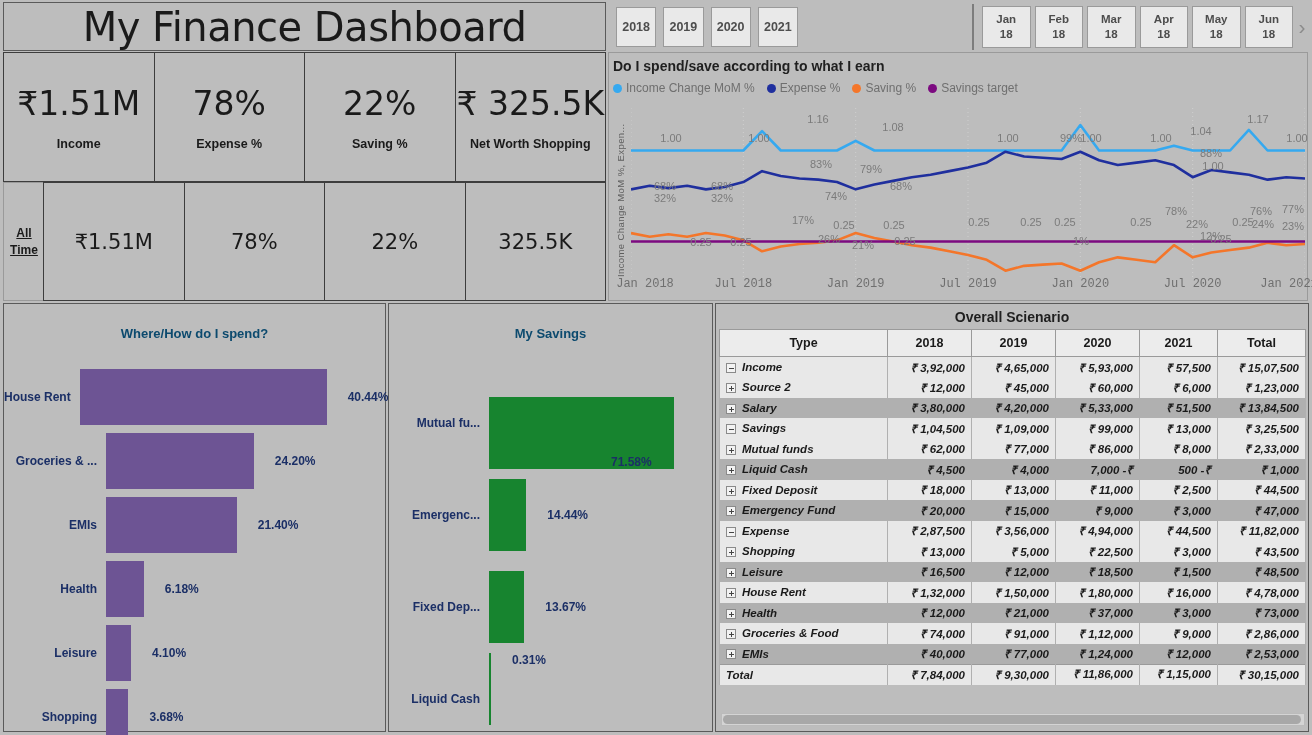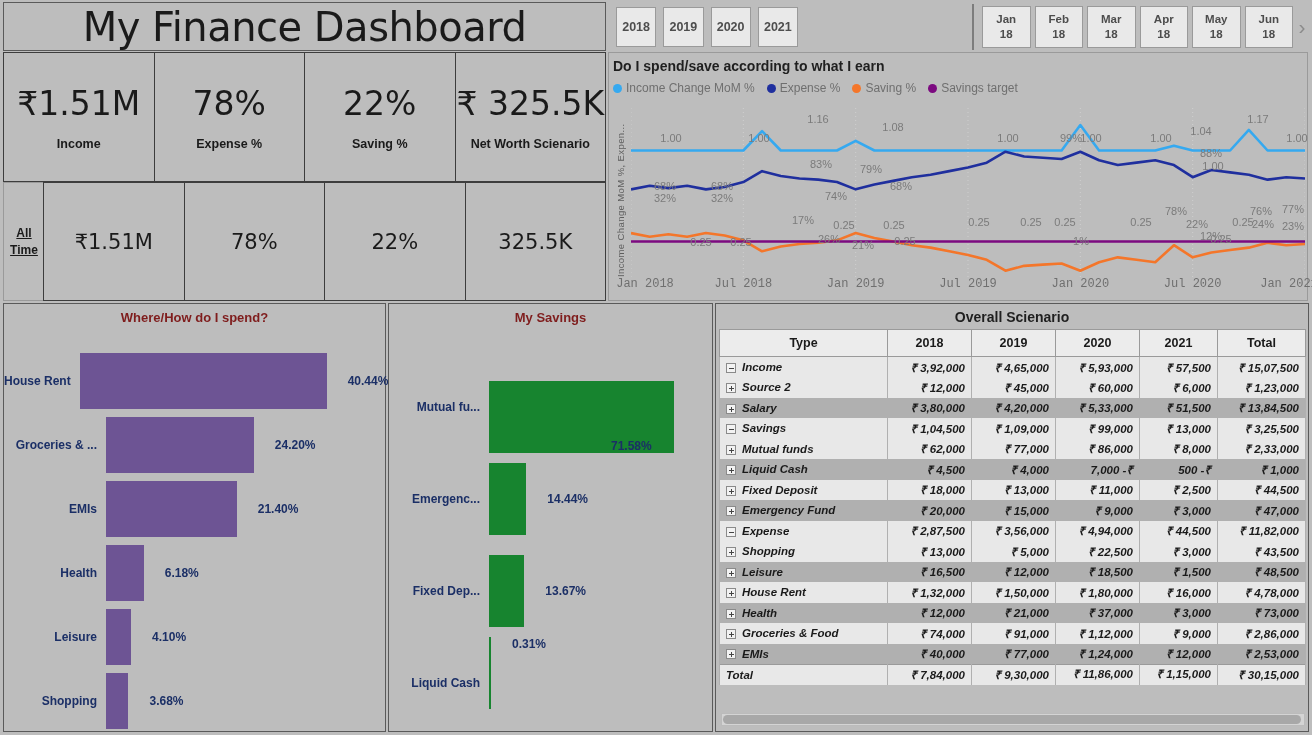--- a/index.html
+++ b/index.html
@@ -96,21 +96,21 @@
 
   
   .spend-panel{
     position:absolute; left:3px; top:303px; width:383px; height:429px;
     background:#bdbdbd; border:1px solid #5a5a5a;
   }
   .save-panel{
     position:absolute; left:388px; top:303px; width:325px; height:429px;
     background:#bdbdbd; border:1px solid #5a5a5a;
   }
-  .bp-title{ width:100%; text-align:center; margin-top:6px; font-size:13px; font-weight:bold; color:#7f1d1d; }
+  .bp-title{ width:100%; text-align:center; margin-top:22px; font-size:13px; font-weight:bold; color:#0c4a6e; }
   .bars{ position:relative; margin-top:14px; }
   .brow{ display:flex; align-items:center; }
   .blabel{ text-align:right; font-size:12px; font-weight:bold; color:#1b2f66; padding-right:9px; white-space:nowrap; }
   .bar{ height:100%; }
   .bval{ font-size:12px; font-weight:bold; color:#1b2f66; padding-left:21px; white-space:nowrap; }
 
   
   .tbl-panel{
     position:absolute; left:715px; top:303px; width:594px; height:429px;
     background:#bdbdbd; border:1px solid #5a5a5a;
@@ -207,21 +207,21 @@
       <div class="kpi">
         <div class="v">78%</div>
         <div class="l">Expense %</div>
       </div>
       <div class="kpi">
         <div class="v">22%</div>
         <div class="l">Saving %</div>
       </div>
       <div class="kpi">
         <div class="v">₹ 325.5K</div>
-        <div class="l">Net Worth Scienario</div>
+        <div class="l">Net Worth Shopping</div>
       </div>
     </div>
 
   <div class="time-row">
     <div class="alltime">All Time</div>
     <div style="flex:1 1 0; display:flex;" id="time-cells">
         <div class="tcell">₹1.51M</div>
         <div class="tcell">78%</div>
         <div class="tcell">22%</div>
         <div class="tcell">325.5K</div>

